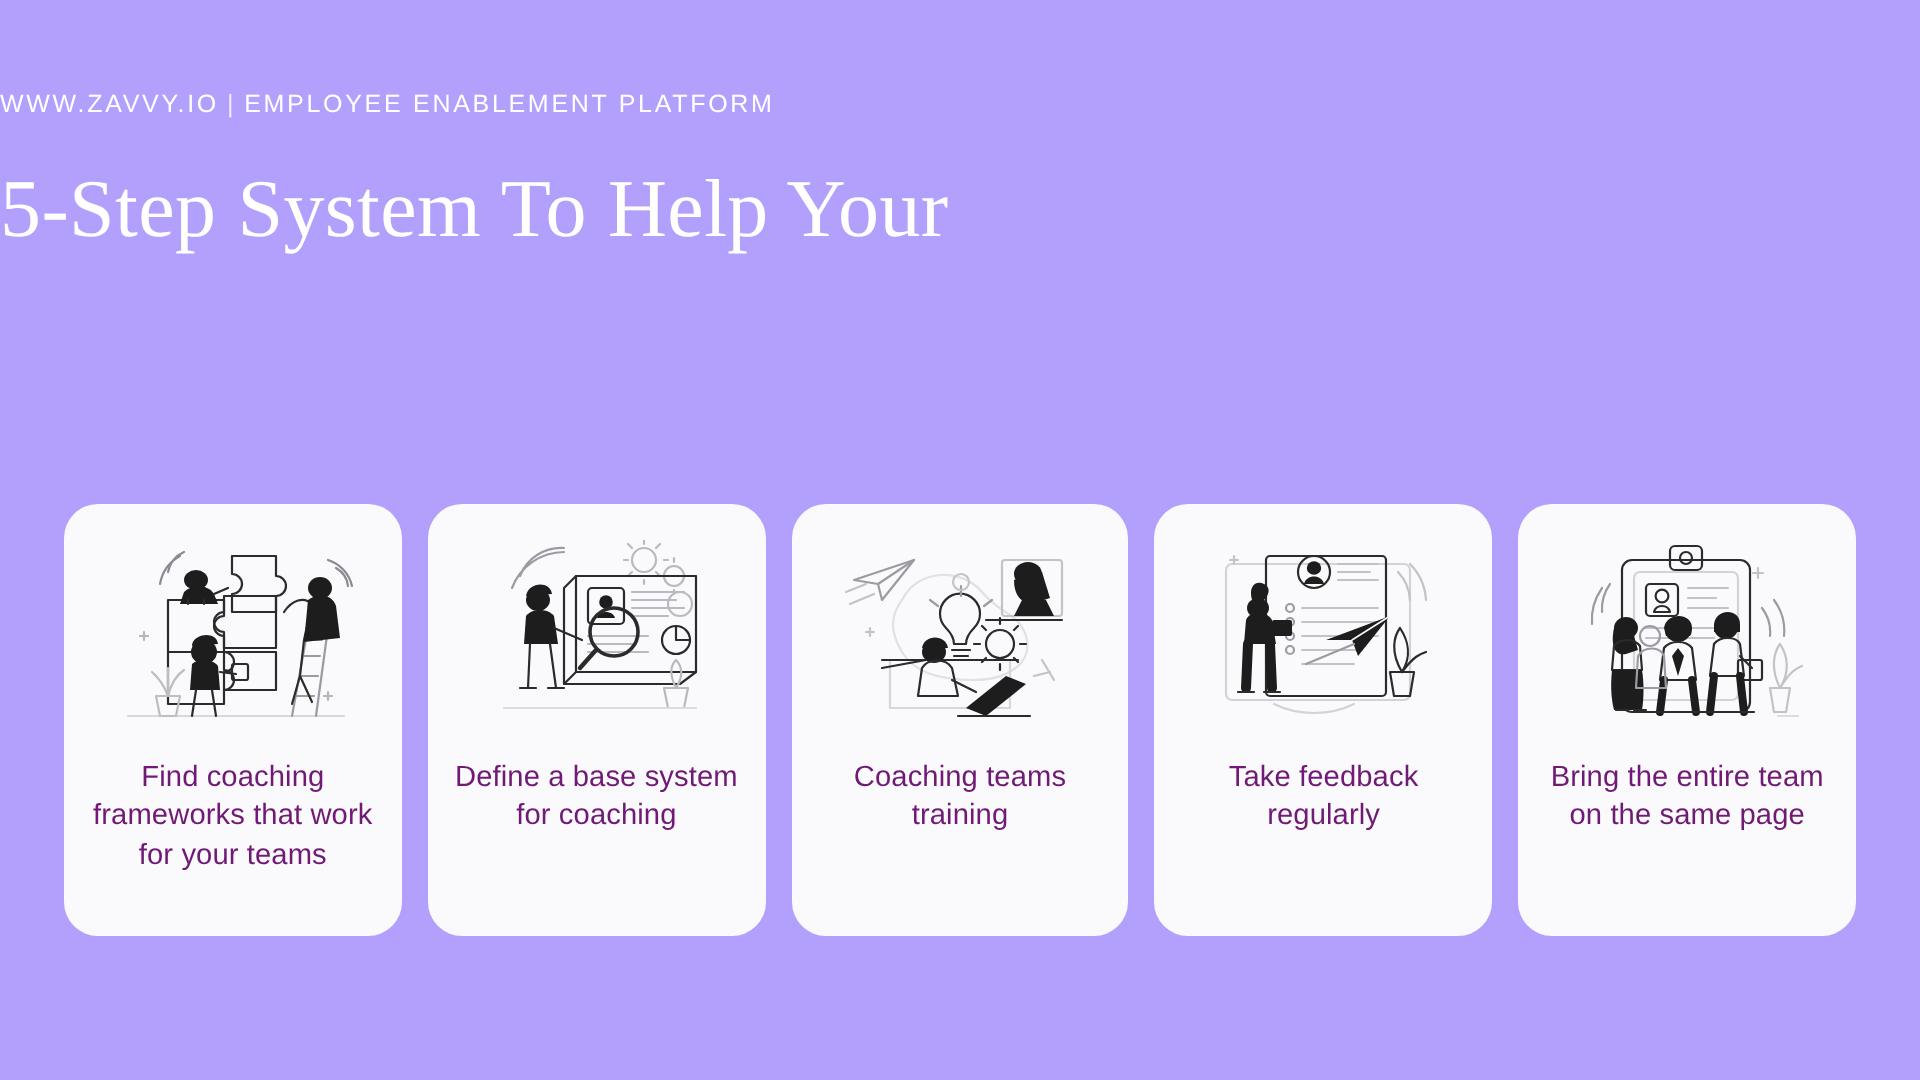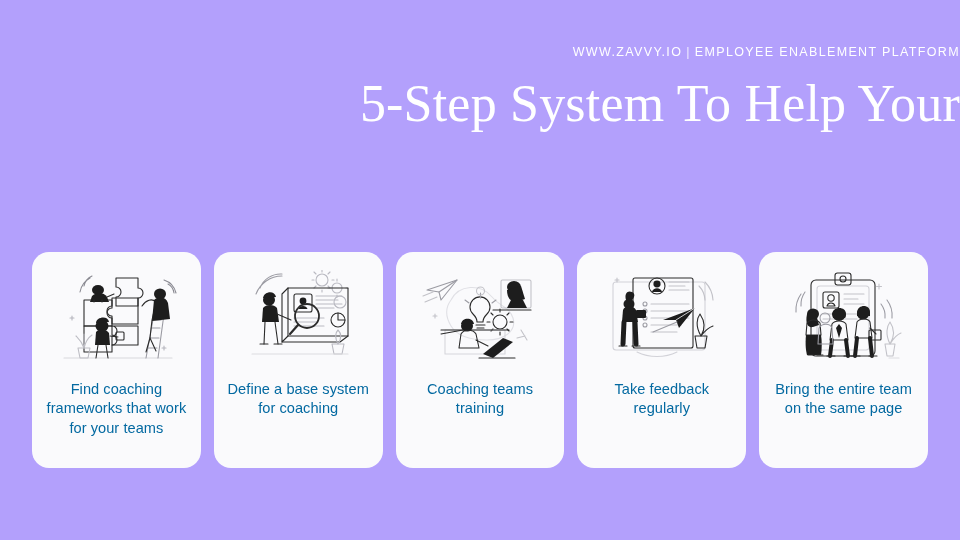--- a/index.html
+++ b/index.html
@@ -9,41 +9,41 @@
   body {
     background:#b3a0fc;
     font-family:"Liberation Sans", sans-serif;
     position:relative;
   }
   .slide {
     width:960px; height:540px;
     position:relative;
     display:flex;
     flex-direction:column;
-    align-items:flex-end;
+    align-items:flex-start;
   }
   .eyebrow {
     margin-top:45px;
     color:#ffffff;
     font-size:12.5px;
     letter-spacing:1.35px;
     font-weight:400;
     text-align:center;
     white-space:nowrap;
   }
   .eyebrow .sep {
     display:inline-block;
     padding:0 4px;
     color:rgba(255,255,255,0.78);
   }
   .title {
     margin-top:21px;
     color:#ffffff;
     font-family:"Liberation Serif", serif;
-    font-size:52px;
+    font-size:41px;
     line-height:48px;
     font-weight:400;
     text-align:center;
     letter-spacing:0.2px;
     max-width:760px;
   }
   .title .line { display:block; }
 
   .cards {
     position:absolute;
@@ -67,21 +67,21 @@
   .card-art {
     width:125px;
     height:96px;
     flex:0 0 auto;
     display:block;
     margin-top:4px;
   }
   .card-art svg { width:100%; height:100%; display:block; }
   .card-label {
     margin-top:14px;
-    color:#0369a1;
+    color:#701a75;
     font-size:14.6px;
     line-height:19.4px;
     text-align:center;
     font-weight:400;
     letter-spacing:0.05px;
     padding:0 4px;
   }
 </style>
 </head>
 <body>

